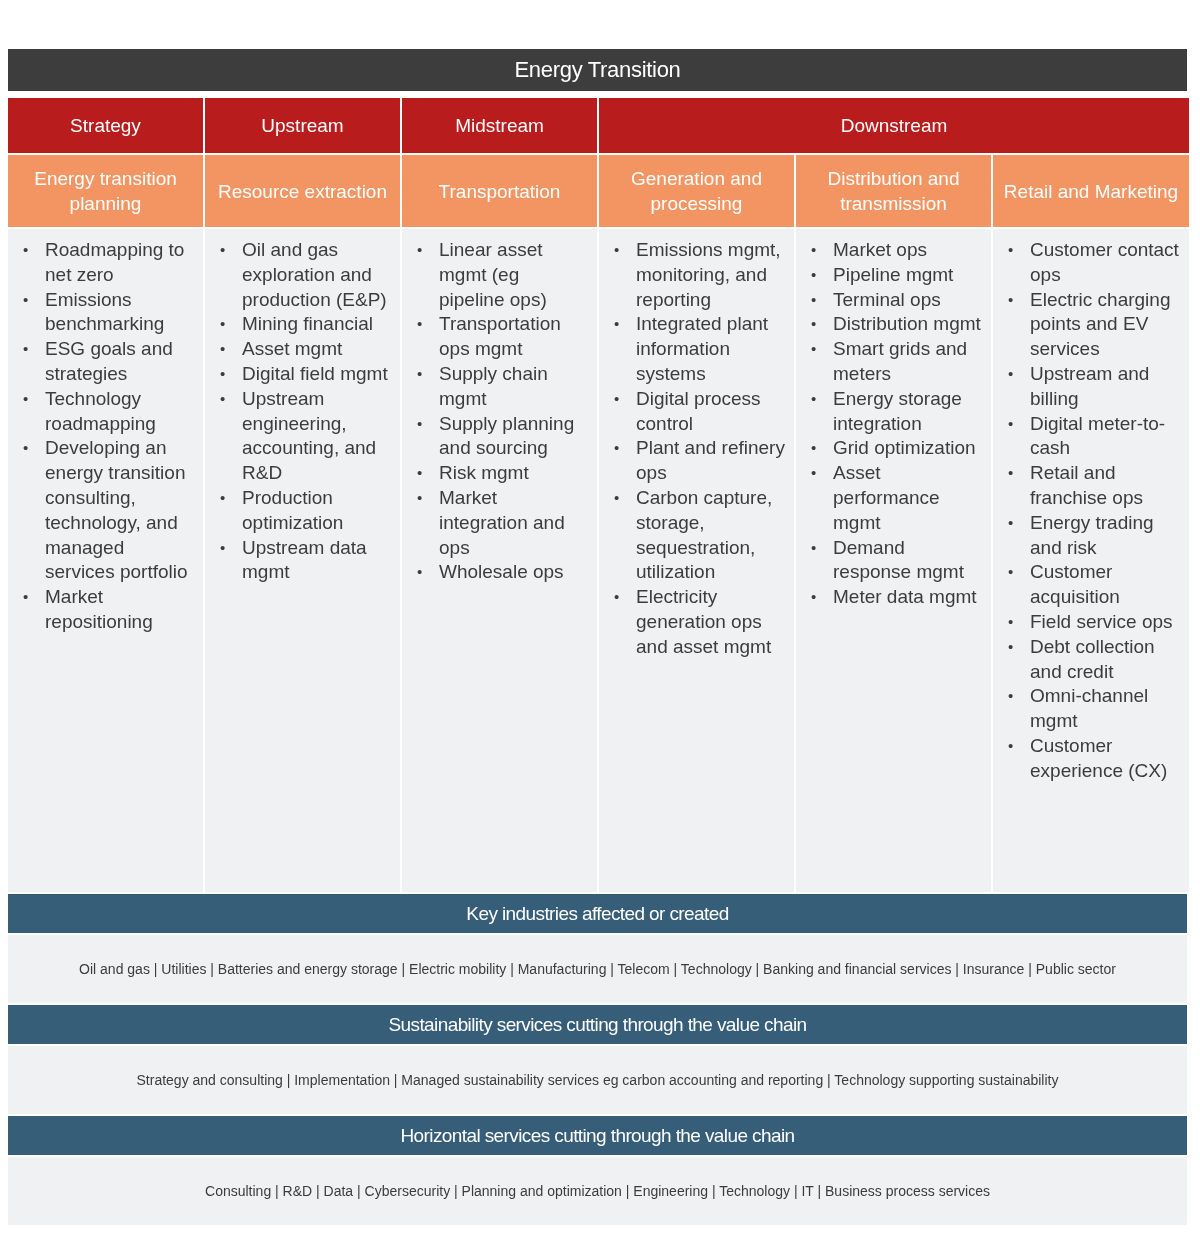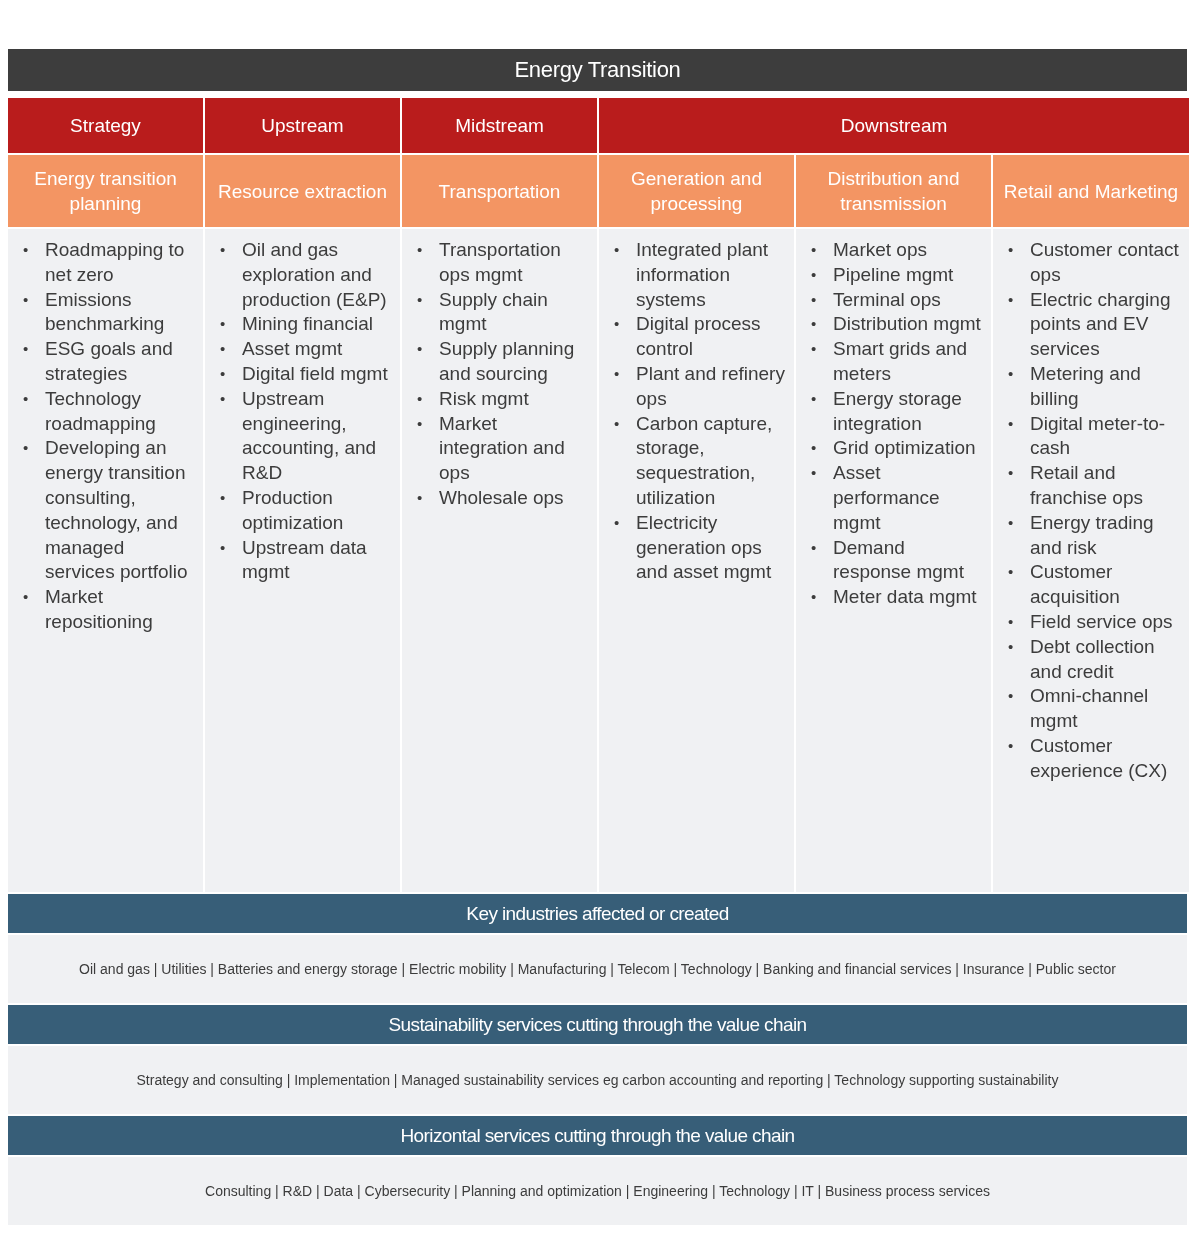--- a/index.html
+++ b/index.html
@@ -85,30 +85,32 @@
           <li>Mining financial</li>
           <li>Asset mgmt</li>
           <li>Digital field mgmt</li>
           <li>Upstream engineering, accounting, and R&amp;D</li>
           <li>Production optimization</li>
           <li>Upstream data mgmt</li>
         </ul>
     </div>
     <div class="body-cell">
       <ul>
+          <li>Linear asset mgmt (eg pipeline ops)</li>
           <li>Transportation ops mgmt</li>
           <li>Supply chain mgmt</li>
           <li>Supply planning and sourcing</li>
           <li>Risk mgmt</li>
           <li>Market integration and ops</li>
           <li>Wholesale ops</li>
         </ul>
     </div>
     <div class="body-cell">
       <ul>
+          <li>Emissions mgmt, monitoring, and reporting</li>
           <li>Integrated plant information systems</li>
           <li>Digital process control</li>
           <li>Plant and refinery ops</li>
           <li>Carbon capture, storage, sequestration, utilization</li>
           <li>Electricity generation ops and asset mgmt</li>
         </ul>
     </div>
     <div class="body-cell">
       <ul>
           <li>Market ops</li>
@@ -120,21 +122,21 @@
           <li>Grid optimization</li>
           <li>Asset performance mgmt</li>
           <li>Demand response mgmt</li>
           <li>Meter data mgmt</li>
         </ul>
     </div>
     <div class="body-cell">
       <ul>
           <li>Customer contact ops</li>
           <li>Electric charging points and EV services</li>
-          <li>Metering and billing</li>
+          <li>Upstream and billing</li>
           <li>Digital meter-to-cash</li>
           <li>Retail and franchise ops</li>
           <li>Energy trading and risk</li>
           <li>Customer acquisition</li>
           <li>Field service ops</li>
           <li>Debt collection and credit</li>
           <li>Omni-channel mgmt</li>
           <li>Customer experience (CX)</li>
         </ul>
     </div>

